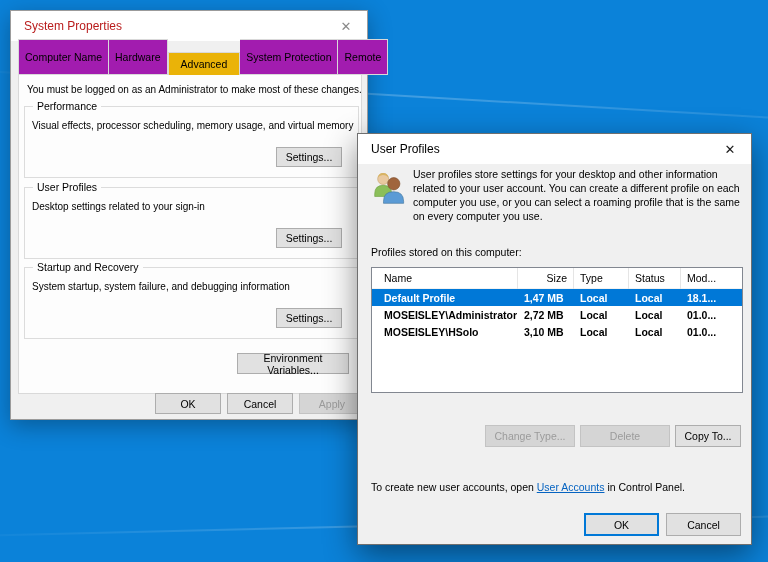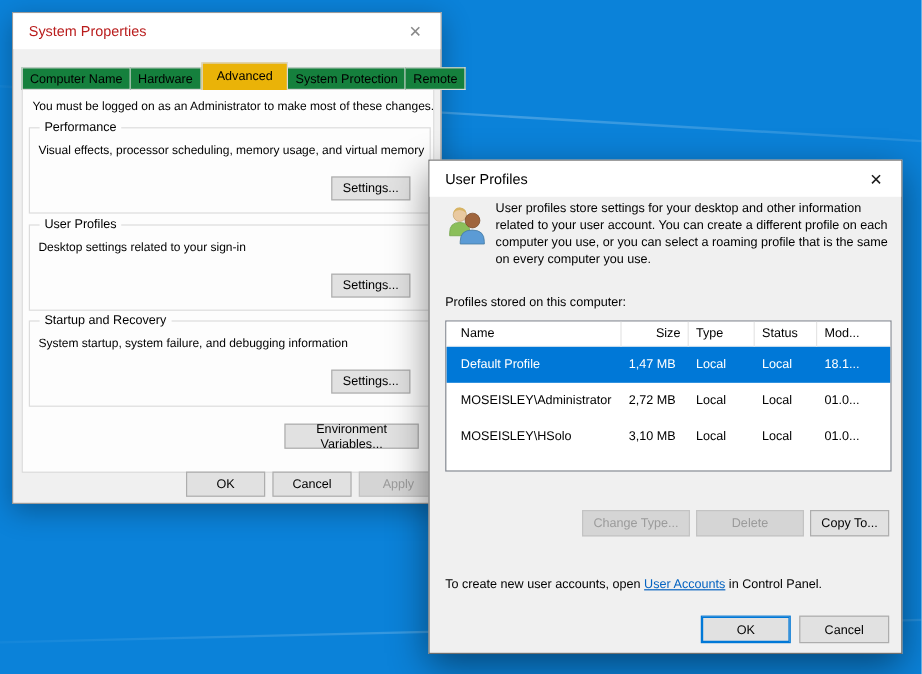--- a/index.html
+++ b/index.html
@@ -39,21 +39,21 @@
 
   
   .btn { position:absolute; background:#e1e1e1; border:1px solid #adadad;
      font-family:"Liberation Sans", sans-serif; font-size:10.5px; color:#000;
      display:flex; align-items:center; justify-content:center; }
   .btn.disabled { background:#d5d5d5; border-color:#c3c3c3; color:#9b9b9b; }
   .btn.default { border:1px solid #0078d7; box-shadow:inset 0 0 0 1px #0078d7; }
 
   
   .tabstrip { position:absolute; left:7px; top:44px; height:20px; display:flex; align-items:flex-end; z-index:3; }
-  .tab { height:19px; background:#15803d; border:1px solid #d9d9d9; border-left-width:0;
+  .tab { height:36px; background:#a21caf; border:1px solid #d9d9d9; border-left-width:0;
      padding:0 6px; display:flex; align-items:center; font-size:10.5px; white-space:nowrap; }
   .tab:first-child { border-left-width:1px; }
   .tab.active { height:23px; background:#eab308; border-left-width:1px; border-bottom:none;
      padding:0 12px; margin-top:-4px; position:relative; z-index:4; }
   .tabpage { position:absolute; left:7px; top:63px; width:344px; height:320px;
      background:#fdfdfd; border:1px solid #d9d9d9; }
   .admin-note { position:absolute; left:8px; top:9px; font-size:10px; white-space:nowrap; }
   .groupbox { position:absolute; left:5px; width:335px; height:72px;
      border:1px solid #dcdcdc; }
   .gb1 { top:31px; } .gb2 { top:112px; } .gb3 { top:192px; }
@@ -66,21 +66,21 @@
 
   
   .up-icon { position:absolute; left:13px; top:36px; width:36px; height:36px; }
   .up-desc { position:absolute; left:55px; top:33px; width:334px; font-size:10.5px; line-height:14px; }
   .up-listlabel { position:absolute; left:13px; top:112px; font-size:10.5px; }
   .listview { position:absolute; left:13px; top:133px; width:372px; height:126px;
      background:#ffffff; border:1px solid #828790; overflow:hidden; }
   .lv-header { display:flex; height:21px; align-items:center; background:#ffffff; border-bottom:1px solid #f2f2f2; }
   .lv-hcell { font-size:10.5px; padding:0 6px; height:21px; display:flex; align-items:center;
      border-right:1px solid #e5e5e5; }
-  .lv-row { display:flex; height:30px; align-items:center; }
+  .lv-row { display:flex; height:17px; align-items:center;font-weight:bold; }
   .lv-cell { font-size:10.5px; padding:0 6px; white-space:nowrap; overflow:hidden; }
   .col-name { width:146px;padding-left:12px; } .col-size { width:56px; justify-content:flex-end; }
   .col-type { width:55px; } .col-status { width:52px; } .col-mod { width:61px; border-right:none; }
   .lv-row.selected { background:#0078d7; color:#ffffff; }
   .up-btn { top:291px; height:22px; }
   .btn-changetype { width:90px; right:176px; }
   .btn-delete { width:90px; right:81px; }
   .btn-copyto { width:66px; right:10px; }
   .up-linkline { position:absolute; left:13px; top:331px; font-size:10.5px;margin-top:16px; }
   .up-linkline a { color:#0563c1; text-decoration:underline; cursor:pointer; }

